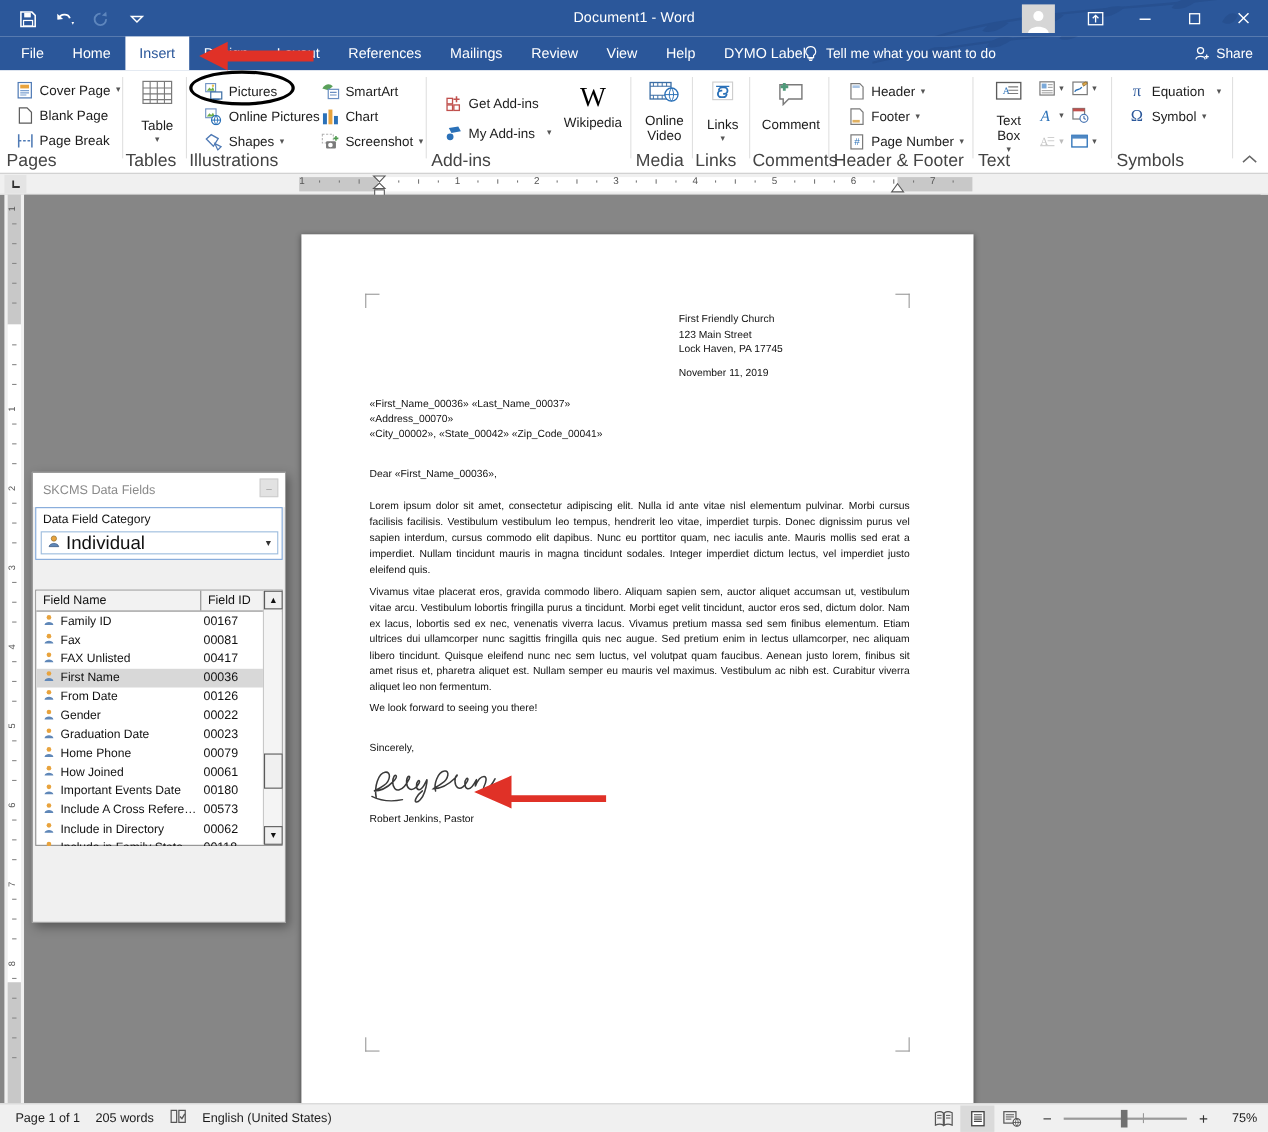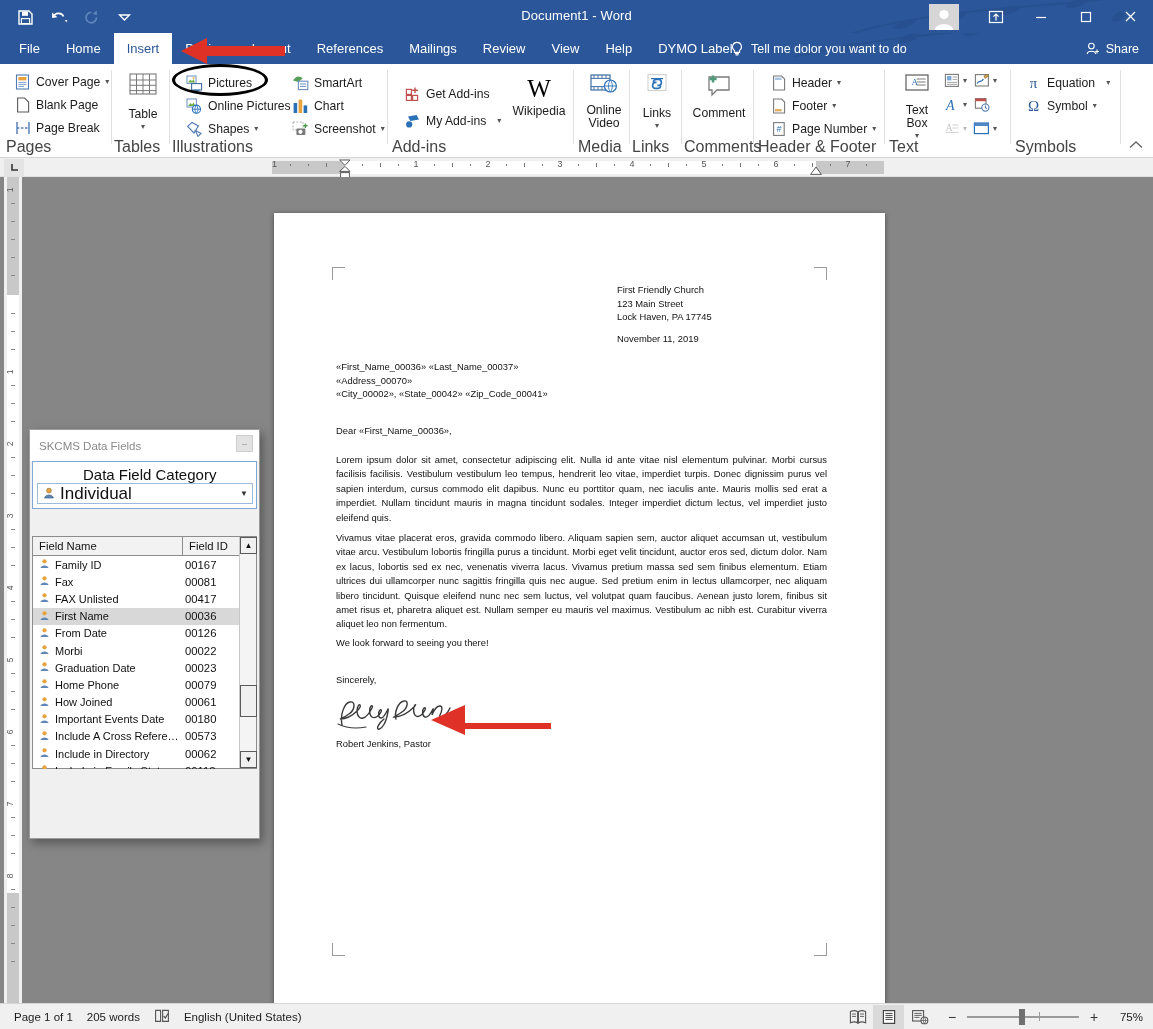--- a/index.html
+++ b/index.html
@@ -132,21 +132,21 @@
   .dlg-title-text { font-size: 11.5px; color: #8a8a8a; }
   .dlg-close {
     position: absolute; right: 6px; top: 5px; width: 17px; height: 17px;
     background: #e2e2e2; border: 1px solid #cfcfcf; display: flex;
     align-items: center; justify-content: center; font-size: 9px; color: #9a9a9a; cursor: pointer;
   }
   .cat-panel {
     position: absolute; left: 2px; top: 31px; width: 225px; height: 48px;
     background: #ffffff; border: 1px solid #7ea6d9;
   }
-  .cat-label { position: absolute; left: 6px; top: 4px; font-size: 15px; color: #111; margin-left: 44px; }
+  .cat-label { position: absolute; left: 6px; top: 4px; font-size: 11px; color: #111; }
   .cat-combo {
     position: absolute; left: 4px; top: 21px; width: 216px; height: 21px;
     background: #ffffff; border: 1px solid #9bbbdd; display: flex; align-items: center;
     padding-left: 5px; gap: 5px; cursor: pointer;
   }
   .cat-combo-text { font-size: 17px; color: #111; }
   .cat-arrow { position: absolute; right: 4px; top: 5px; font-size: 8px; color: #333; }
   .grid-wrap {
     position: absolute; left: 2px; top: 82px; width: 225px; height: 233px;
     background: #ffffff; border: 1px solid #8c8c8c; margin-top: 24px;
@@ -293,21 +293,21 @@
       <div class="tab">View</div>
       <div class="tab">Help</div>
       <div class="tab">DYMO Label</div>
     </div>
 
     <div class="tellme">
       <svg width="14" height="16" viewBox="0 0 14 16">
           <path d="M7 1.4 A4.4 4.4 0 0 1 9.6 9.4 V11.4 H4.4 V9.4 A4.4 4.4 0 0 1 7 1.4Z" fill="none" stroke="#fff" stroke-width="1.1"></path>
           <path d="M5 12.6 H9 M5.6 14 H8.4" stroke="#fff" stroke-width="1.1"></path>
         </svg>
-      <span>Tell me dolor you want to do</span>
+      <span>Tell me what you want to do</span>
     </div>
 
     <div class="share">
       <svg width="15" height="15" viewBox="0 0 15 15">
           <circle cx="5.4" cy="5" r="2.8" fill="none" stroke="#fff" stroke-width="1.1"></circle>
           <path d="M1.2 13 C1.6 9.4 9.2 9.4 9.6 13" fill="none" stroke="#fff" stroke-width="1.1"></path>
           <path d="M11 8.6 V12.4 M9.2 10.5 H12.9" stroke="#fff" stroke-width="1.1"></path>
         </svg>
       <span>Share</span>
     </div>
@@ -844,21 +844,21 @@
                 <span>From Date</span>
               </div>
               <div class="gid-c">00126</div>
             </div>
           <div class="grow">
               <div class="gname-c">
                 <span><svg width="11" height="11" viewBox="0 0 12 12">
                     <circle cx="6" cy="3.6" r="2.3" fill="#e8a33d"></circle>
                     <path d="M1.6 11 C2.2 7.2 9.8 7.2 10.4 11Z" fill="#5f87b8"></path>
                   </svg></span>
-                <span>Morbi</span>
+                <span>Gender</span>
               </div>
               <div class="gid-c">00022</div>
             </div>
           <div class="grow">
               <div class="gname-c">
                 <span><svg width="11" height="11" viewBox="0 0 12 12">
                     <circle cx="6" cy="3.6" r="2.3" fill="#e8a33d"></circle>
                     <path d="M1.6 11 C2.2 7.2 9.8 7.2 10.4 11Z" fill="#5f87b8"></path>
                   </svg></span>
                 <span>Graduation Date</span>

